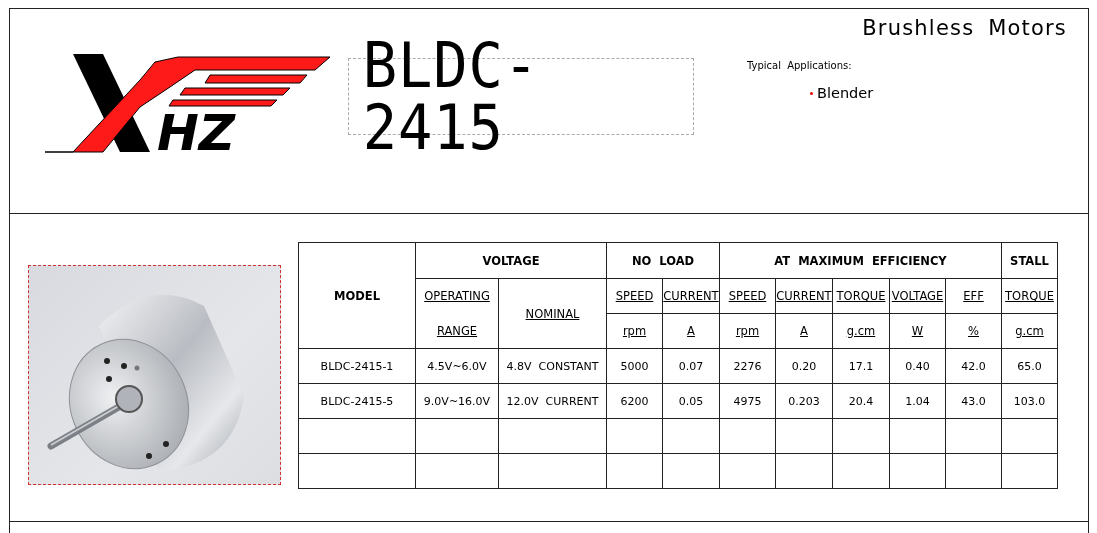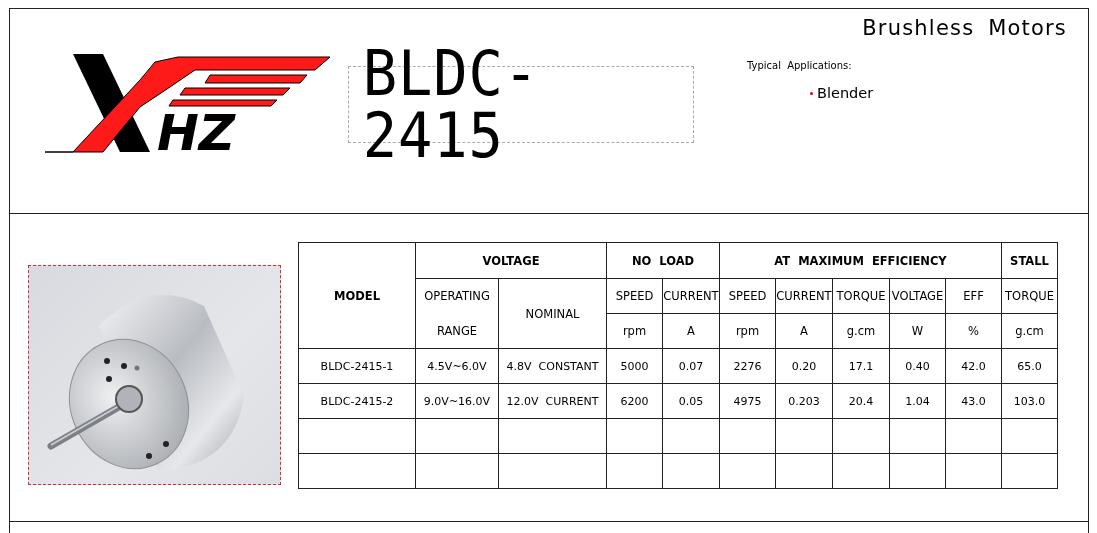--- a/index.html
+++ b/index.html
@@ -1,30 +1,30 @@
 <!DOCTYPE html>
 <html><head>
 <meta charset="utf-8">
 <style>
   html, body { margin:0; padding:0; background:#ffffff; }
   body { width:1097px; height:533px; position:relative; overflow:hidden; font-family:"Liberation Sans", sans-serif; color:#000; }
   .frame { position:absolute; left:9px; top:8px; width:1080px; height:540px; border:1.5px solid #222; box-sizing:border-box; }
   .divider { position:absolute; left:9px; width:1080px; height:0; border-top:1.5px solid #222; }
   .logo { position:absolute; left:45px; top:52px; width:290px; height:102px; }
-  .model-box { position:absolute; left:348px; top:66px; width:346px; height:77px; border:1.5px dashed #aaa; box-sizing:border-box; display:flex; align-items:center; justify-content:center; }
+  .model-box { position:absolute; left:348px; top:58px; width:346px; height:77px; border:1.5px dashed #aaa; box-sizing:border-box; display:flex; align-items:center; justify-content:center; }
   .model-title { font-family:"DejaVu Sans Mono", monospace; font-size:62px; letter-spacing:1px; line-height:1; transform:scaleX(0.92); }
   .category { position:absolute; right:30px; top:16px; font-size:21px; letter-spacing:1.2px; word-spacing:6px; font-family:"DejaVu Sans", sans-serif; }
   .apps-label { position:absolute; left:747px; top:60px; font-size:10px; font-family:"DejaVu Sans", sans-serif; word-spacing:3px;text-align:center; }
   .apps-item { position:absolute; left:810px; top:85px; font-size:14.5px; font-family:"DejaVu Sans", sans-serif; display:flex; align-items:center;justify-content:space-between; }
   .bullet { width:3px; height:3px; background:#e00; border-radius:50%; margin-right:4px; display:inline-block; }
   .photo { position:absolute; left:28px; top:265px; width:253px; height:220px; border:1.5px dashed #d03030; box-sizing:border-box; background:linear-gradient(135deg,#d8dadf 0%,#e4e6ea 60%,#dcdee2 100%); overflow:hidden; }
   table.spec { position:absolute; left:298px; top:242px; border-collapse:collapse; font-family:"DejaVu Sans", sans-serif; font-size:11.5px; }
   table.spec td { border:1.5px solid #222; text-align:center; padding:0; vertical-align:middle; }
   .h1 td { height:35px;font-weight:bold; }
-  .h2 td, .h3 td { height:34px; }
+  .h2 td, .h3 td { height:34px;text-decoration:underline; }
   .row td { height:34px; font-size:11px;margin-left:8px; }
 </style>
 </head>
 <body>
 
 <div class="frame"></div>
 <div class="divider" style="top:213px;"></div>
 <div class="divider" style="top:521px;"></div>
 
 <svg class="logo" viewBox="0 0 290 102">
@@ -131,21 +131,21 @@
     <td>5000</td>
     <td>0.07</td>
     <td>2276</td>
     <td>0.20</td>
     <td>17.1</td>
     <td>0.40</td>
     <td>42.0</td>
     <td>65.0</td>
   </tr>
   <tr class="row">
-    <td>BLDC-2415-2</td>
+    <td>BLDC-2415-5</td>
     <td>9.0V~16.0V</td>
     <td style="white-space:pre">12.0V  CURRENT</td>
     <td>6200</td>
     <td>0.05</td>
     <td>4975</td>
     <td>0.203</td>
     <td>20.4</td>
     <td>1.04</td>
     <td>43.0</td>
     <td>103.0</td>

